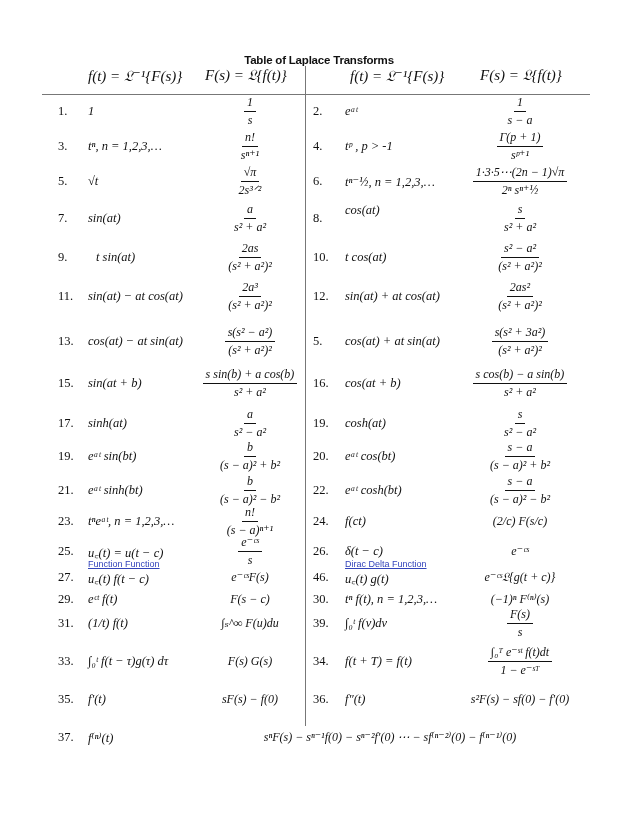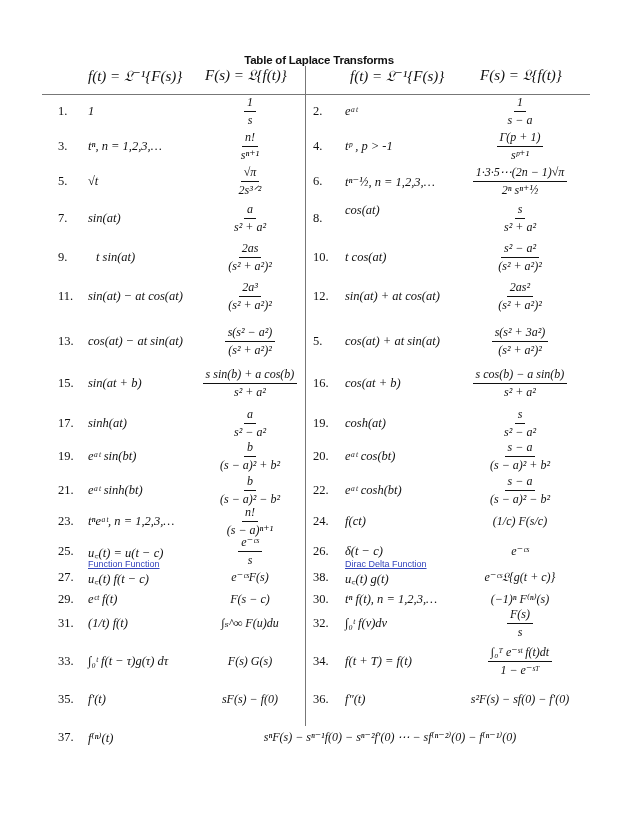--- a/index.html
+++ b/index.html
@@ -177,48 +177,48 @@
         <span class="d">(s − a)² − b²</span>
       </span></div>
     <div class="num" style="left:58px;top:514px">23.</div>
     <div class="ft plain" style="left:88px;top:514px">tⁿeᵃᵗ,   n = 1,2,3,…</div>
     <div class="fs" style="left:160px;width:180px;top:505px"><span class="frac">
         <span class="n">n!</span>
         <span class="d">(s − a)ⁿ⁺¹</span>
       </span></div>
     <div class="num" style="left:313px;top:514px">24.</div>
     <div class="ft plain" style="left:345px;top:514px">f(ct)</div>
-    <div class="fs plain" style="left:420px;width:200px;top:514px">(1/c) F(s/c)</div>
+    <div class="fs plain" style="left:420px;width:200px;top:514px">(2/c) F(s/c)</div>
     <div class="num" style="left:58px;top:544px">25.</div>
     <div class="ft plain" style="left:88px;top:544px">u꜀(t) = u(t − c)</div>
     <div class="link" style="left:88px;top:559px">Function Function</div>
     <div class="fs" style="left:160px;width:180px;top:535px"><span class="frac">
         <span class="n">e⁻ᶜˢ</span>
         <span class="d">s</span>
       </span></div>
     <div class="num" style="left:313px;top:544px">26.</div>
     <div class="ft plain" style="left:345px;top:544px">δ(t − c)</div>
     <div class="link" style="left:345px;top:559px">Dirac Delta Function</div>
     <div class="fs plain" style="left:420px;width:200px;top:544px">e⁻ᶜˢ</div>
     <div class="num" style="left:58px;top:570px">27.</div>
     <div class="ft plain" style="left:88px;top:570px">u꜀(t) f(t − c)</div>
     <div class="fs plain" style="left:150px;width:200px;top:570px">e⁻ᶜˢF(s)</div>
-    <div class="num" style="left:313px;top:570px">38.</div>
+    <div class="num" style="left:313px;top:570px">46.</div>
     <div class="ft plain" style="left:345px;top:570px">u꜀(t) g(t)</div>
     <div class="fs plain" style="left:420px;width:200px;top:570px">e⁻ᶜˢ𝔏{g(t + c)}</div>
     <div class="num" style="left:58px;top:592px">29.</div>
     <div class="ft plain" style="left:88px;top:592px">eᶜᵗ f(t)</div>
     <div class="fs plain" style="left:150px;width:200px;top:592px">F(s − c)</div>
     <div class="num" style="left:313px;top:592px">30.</div>
     <div class="ft plain" style="left:345px;top:592px">tⁿ f(t),   n = 1,2,3,…</div>
     <div class="fs plain" style="left:420px;width:200px;top:592px">(−1)ⁿ F⁽ⁿ⁾(s)</div>
     <div class="num" style="left:58px;top:616px">31.</div>
     <div class="ft plain" style="left:88px;top:616px">(1/t) f(t)</div>
     <div class="fs plain" style="left:150px;width:200px;top:616px">∫ₛ^∞ F(u)du</div>
-    <div class="num" style="left:313px;top:616px">32.</div>
+    <div class="num" style="left:313px;top:616px">39.</div>
     <div class="ft plain" style="left:345px;top:616px">∫₀ᵗ f(v)dv</div>
     <div class="fs" style="left:430px;width:180px;top:607px"><span class="frac">
         <span class="n">F(s)</span>
         <span class="d">s</span>
       </span></div>
     <div class="num" style="left:58px;top:654px">33.</div>
     <div class="ft plain" style="left:88px;top:654px">∫₀ᵗ f(t − τ)g(τ) dτ</div>
     <div class="fs plain" style="left:150px;width:200px;top:654px">F(s) G(s)</div>
     <div class="num" style="left:313px;top:654px">34.</div>
     <div class="ft plain" style="left:345px;top:654px">f(t + T) = f(t)</div>

